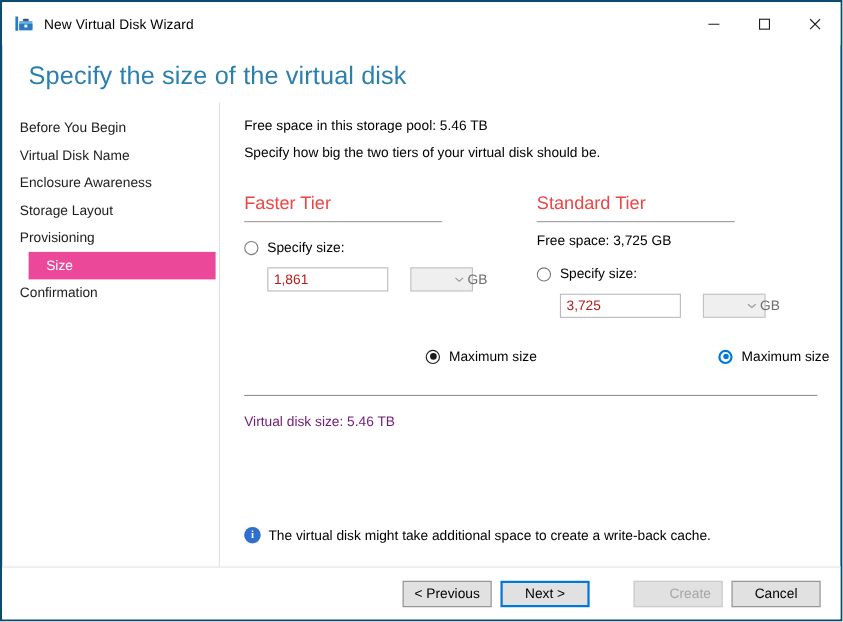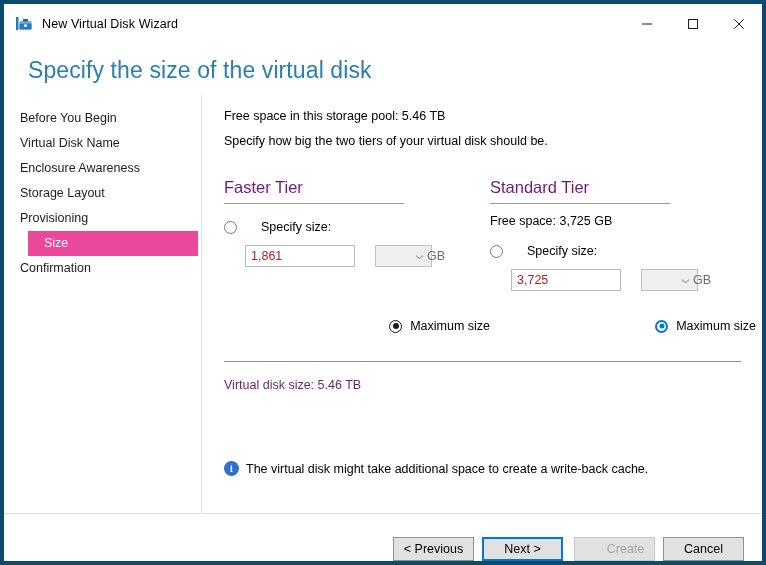--- a/index.html
+++ b/index.html
@@ -11,21 +11,21 @@
     height: 565px;
     font-family: "Liberation Sans", sans-serif;
     background: #ffffff;
     overflow: hidden;
   }
   .window {
     position: relative;
     width: 766px;
     height: 565px;
     background: #ffffff;
-    border: 4px solid #0c4a6e;
+    border: 2px solid #0c4a6e;
     box-sizing: border-box;
     display: flex;
     flex-direction: column;
   }
 
   
   .titlebar {
     height: 39px;
     flex: 0 0 39px;
     background: #ffffff;
@@ -129,36 +129,35 @@
   .tiers {
     display: flex;
     margin-top: 30px;
   }
   .tier {
     width: 266px;
     flex: 0 0 266px;
   }
   .tier-title {
     font-size: 16.5px;
-    color: #701a75;
+    color: #ef4444;
     font-weight: 400;
     padding-bottom: 6px;
     border-bottom: 1px solid #9c9c9c;
     width: 180px;
   }
   .tier-free {
     font-size: 12.5px;
     color: #000000;
     margin-top: 10px;
   }
   .radio-row {
     display: flex;
     align-items: center;
     margin-top: 16px;
-    gap: 16px;
   }
   .radio {
     width: 13px;
     height: 13px;
     border-radius: 50%;
     border: 1px solid #7a7a7a;
     box-sizing: border-box;
     background: #ffffff;
     flex: 0 0 13px;
     position: relative;
@@ -253,21 +252,21 @@
   }
   .vd-size {
     font-size: 12.5px;
     color: #701a75;
     margin-top: 16px;
   }
 
   .note {
     position: absolute;
     left: 22px;
-    bottom: 37px;
+    bottom: 21px;
     display: flex;
     align-items: center;
   }
   .info-icon {
     width: 15px;
     height: 15px;
     border-radius: 50%;
     background: #2f6fd0;
     flex: 0 0 15px;
     margin-right: 7px;
@@ -294,21 +293,21 @@
     color: #000000;
   }
 
   
   .footer {
     flex: 0 0 48px;
     height: 48px;
     background: #ffffff;
     border-top: 1px solid #e2e2e2;
     display: flex;
-    align-items: flex-end;
+    align-items: center;
     justify-content: flex-end;
     padding-right: 18px;
     box-sizing: border-box;
   }
   .btn {
     height: 24px;
     min-width: 81px;
     border: 1px solid #909090;
     background: #e1e1e1;
     font-family: "Liberation Sans", sans-serif;
@@ -323,21 +322,21 @@
   }
   .btn.default {
     border: 2px solid #0078d7;
   }
   .btn.disabled {
     color: #a6a6a6;
     border-color: #c8c8c8;
     background: #e1e1e1;
   }
   .btn.gap {
-    margin-left: 11px;
+    margin-left: 40px;
     padding-left: 28px;
   }
 </style>
 </head>
 <body>
 
 <div class="window">
 
   <div class="titlebar">
     <div class="title-icon">

